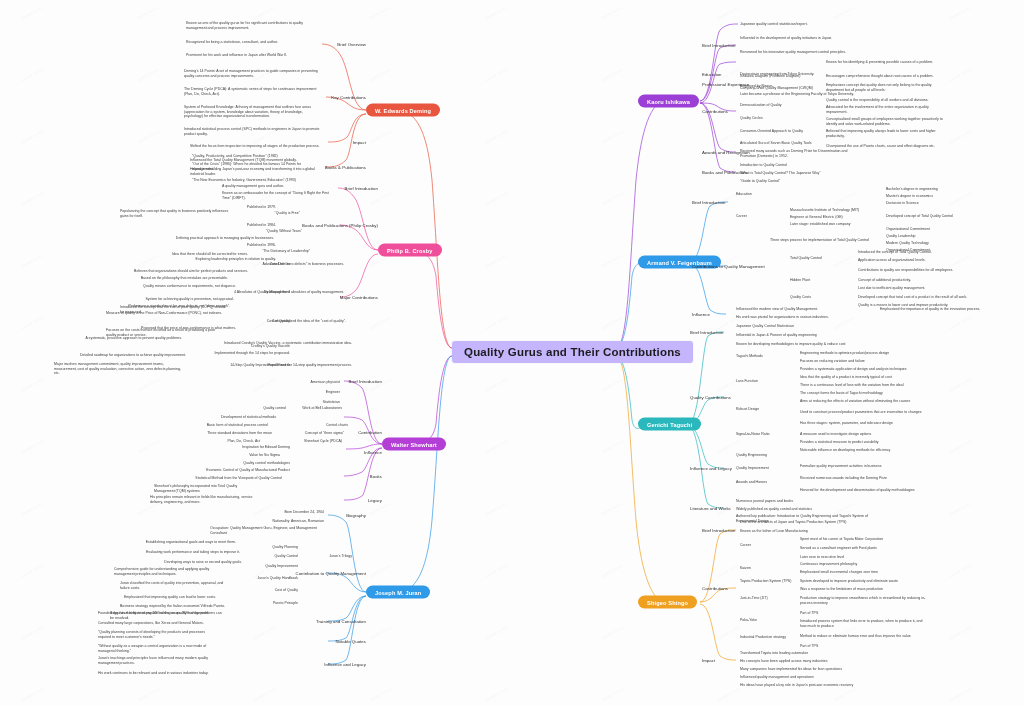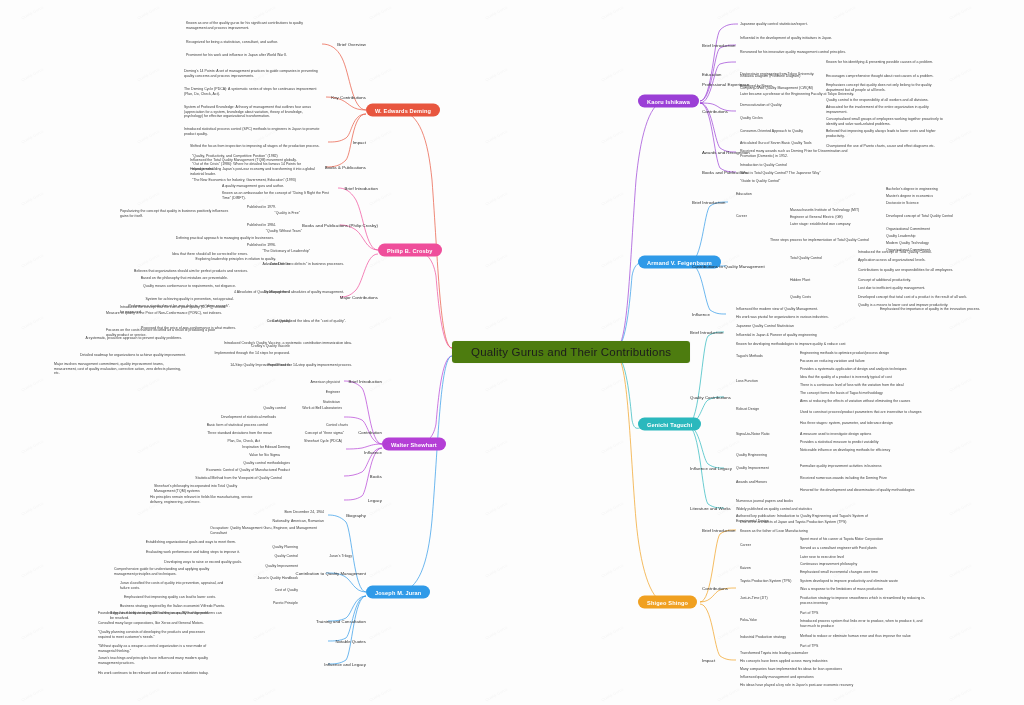--- a/index.html
+++ b/index.html
@@ -20,25 +20,25 @@
     position: absolute; left: 0; top: 0;
     width: 1024px; height: 705px;
     pointer-events: none;
   }
   .node {
     position: absolute;
     white-space: nowrap;
     transform: translateY(-50%);
   }
   .root {
-    background: #4d7c0f;
+    background: #c4b5fd;
     border-radius: 3px;
-    padding: 5px 19px;
+    padding: 5px 12px;
     font-size: 11.5px;
-    font-weight: normal;
+    font-weight: bold;
     color: #1c1c1c;
     letter-spacing: .2px;
     box-shadow: 0 0 0 1px rgba(0,0,0,.02);
   }
   .guru {
     border-radius: 9px;
     padding: 3.5px 9px;
     font-size: 5.6px;
     font-weight: bold;
     color: #ffffff;

